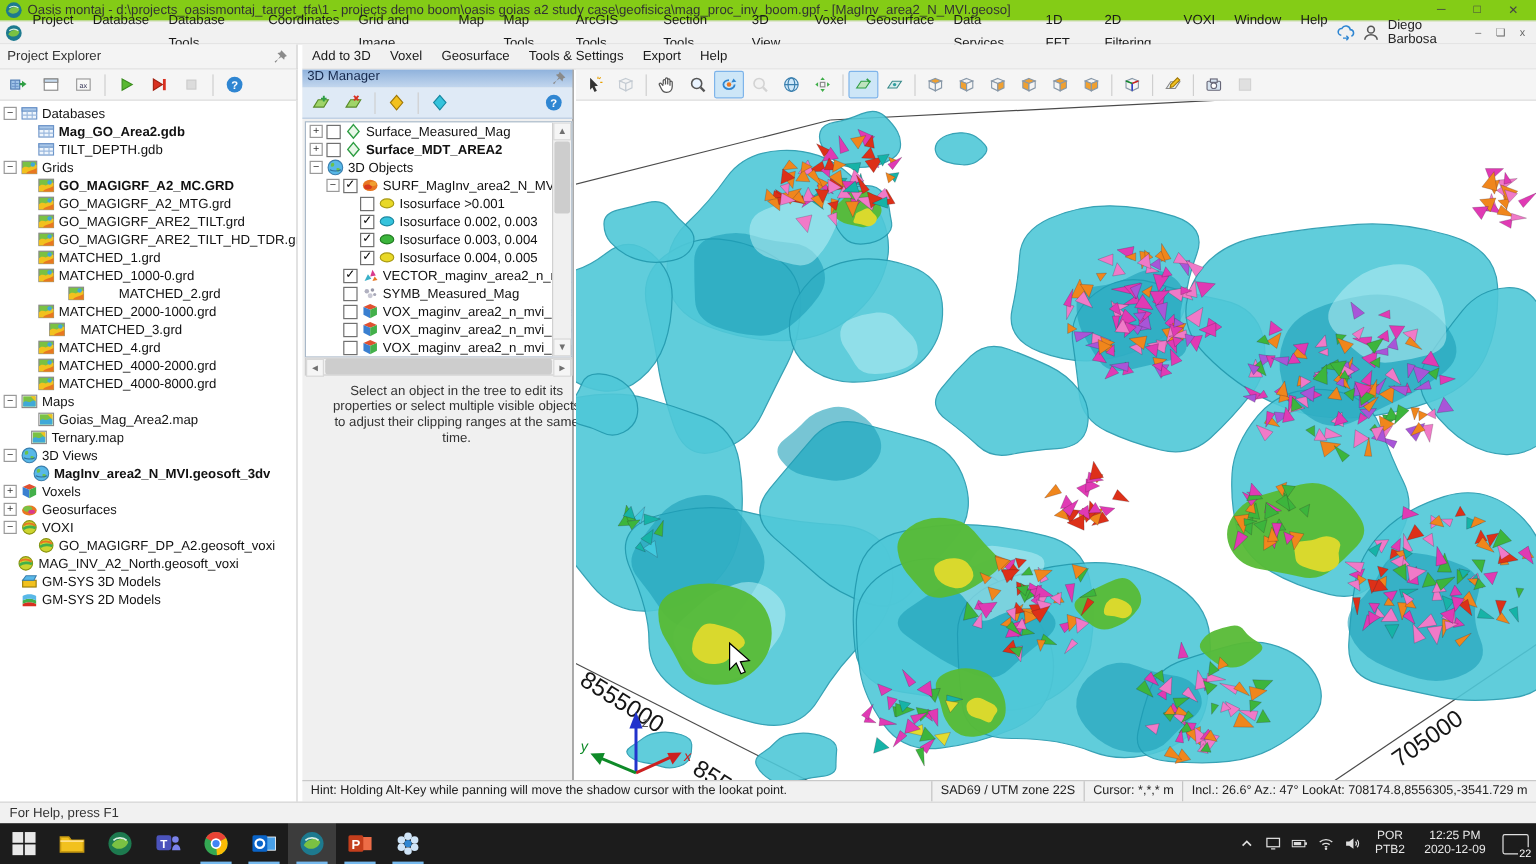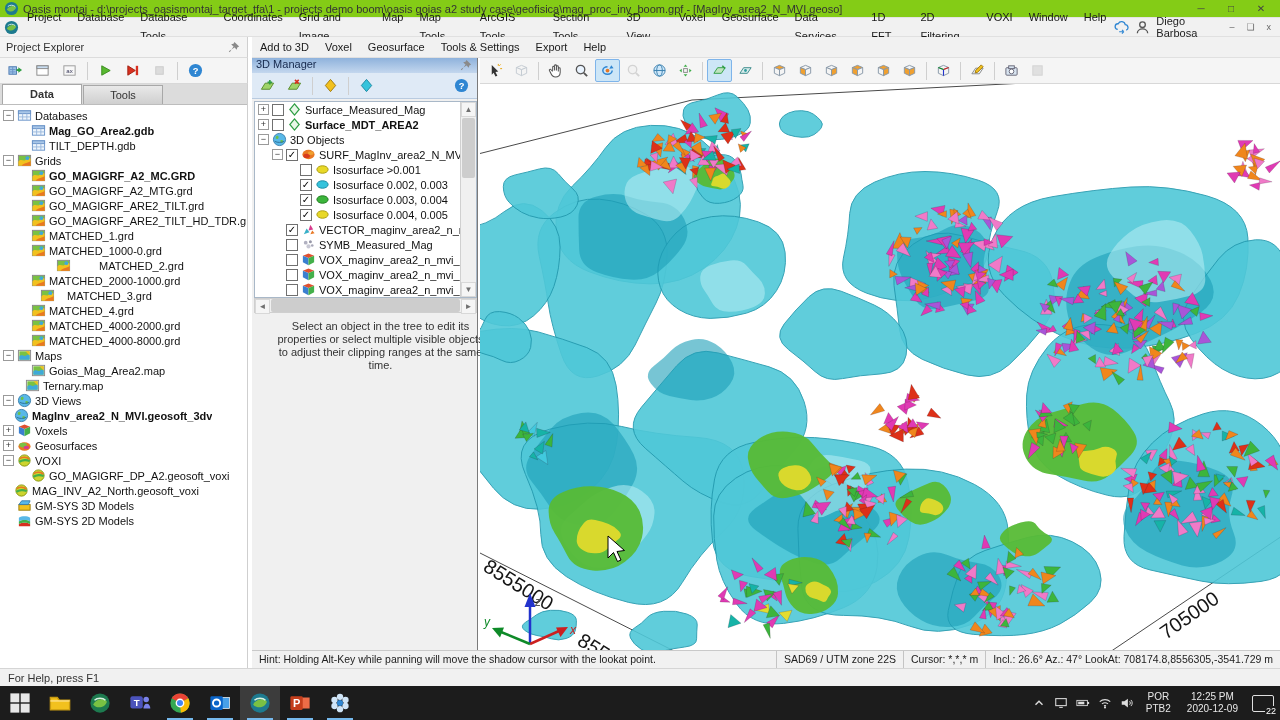--- a/index.html
+++ b/index.html
@@ -356,24 +356,20 @@
         </svg>
       </div>
       <div class="tbtn disabled">
         <svg width="15" height="15" viewBox="0 0 16 16">
           <rect x="3" y="3" width="10" height="10" fill="#c8c8c8" stroke="#a8a8a8"></rect>
         </svg>
       </div>
     </div>
 
   <div class="abs pe-panel">
-    <div class="pe-tabs" id="pe-tabs">
-        <div class="pe-tab active">Data</div>
-        <div class="pe-tab">Tools</div>
-      </div>
     <div class="tree" id="pe-tree">
         <div class="trow" style="padding-left: 3px;">
           <div class="exp">−</div>
           <span class="ticon">
             <svg width="15" height="15" viewBox="0 0 16 16">
               <rect x="1.5" y="3" width="13" height="10" fill="#eef5fc" stroke="#6a93c8"></rect>
               <rect x="1.5" y="3" width="13" height="3" fill="#a9c7e8" stroke="#6a93c8"></rect>
               <path d="M6 6v7M10.5 6v7M1.5 9.5h13" stroke="#9ab8dd" fill="none"></path>
             </svg>
           </span>
@@ -598,21 +594,21 @@
           <span class="ticon">
             <svg width="15" height="15" viewBox="0 0 16 16">
               <circle cx="8" cy="8" r="6.5" fill="#58b8e8" stroke="#3a7fae"></circle>
               <path d="M4 5c1-1.5 3-1.5 3 .5S5 8 4 7z" fill="#6cc24a"></path>
               <path d="M9 9c1.5-1 3.5 0 3 1.5S9.5 12 9 10.5z" fill="#6cc24a"></path>
               <path d="M3 10c3 1.5 7 1.5 10 0" stroke="#2d6f98" fill="none"></path>
             </svg>
           </span>
           <span class="lbl">3D Views</span>
         </div>
-        <div class="trow" style="padding-left: 0;">
+        <div class="trow" style="padding-left: 13px;">
           <div class="exp-sp"></div>
           <span class="ticon">
             <svg width="15" height="15" viewBox="0 0 16 16">
               <circle cx="8" cy="8" r="6.5" fill="#58b8e8" stroke="#3a7fae"></circle>
               <path d="M4 5c1-1.5 3-1.5 3 .5S5 8 4 7z" fill="#6cc24a"></path>
               <path d="M9 9c1.5-1 3.5 0 3 1.5S9.5 12 9 10.5z" fill="#6cc24a"></path>
               <path d="M3 10c3 1.5 7 1.5 10 0" stroke="#2d6f98" fill="none"></path>
             </svg>
           </span>
           <span class="lbl bold">MagInv_area2_N_MVI.geosoft_3dv</span>

